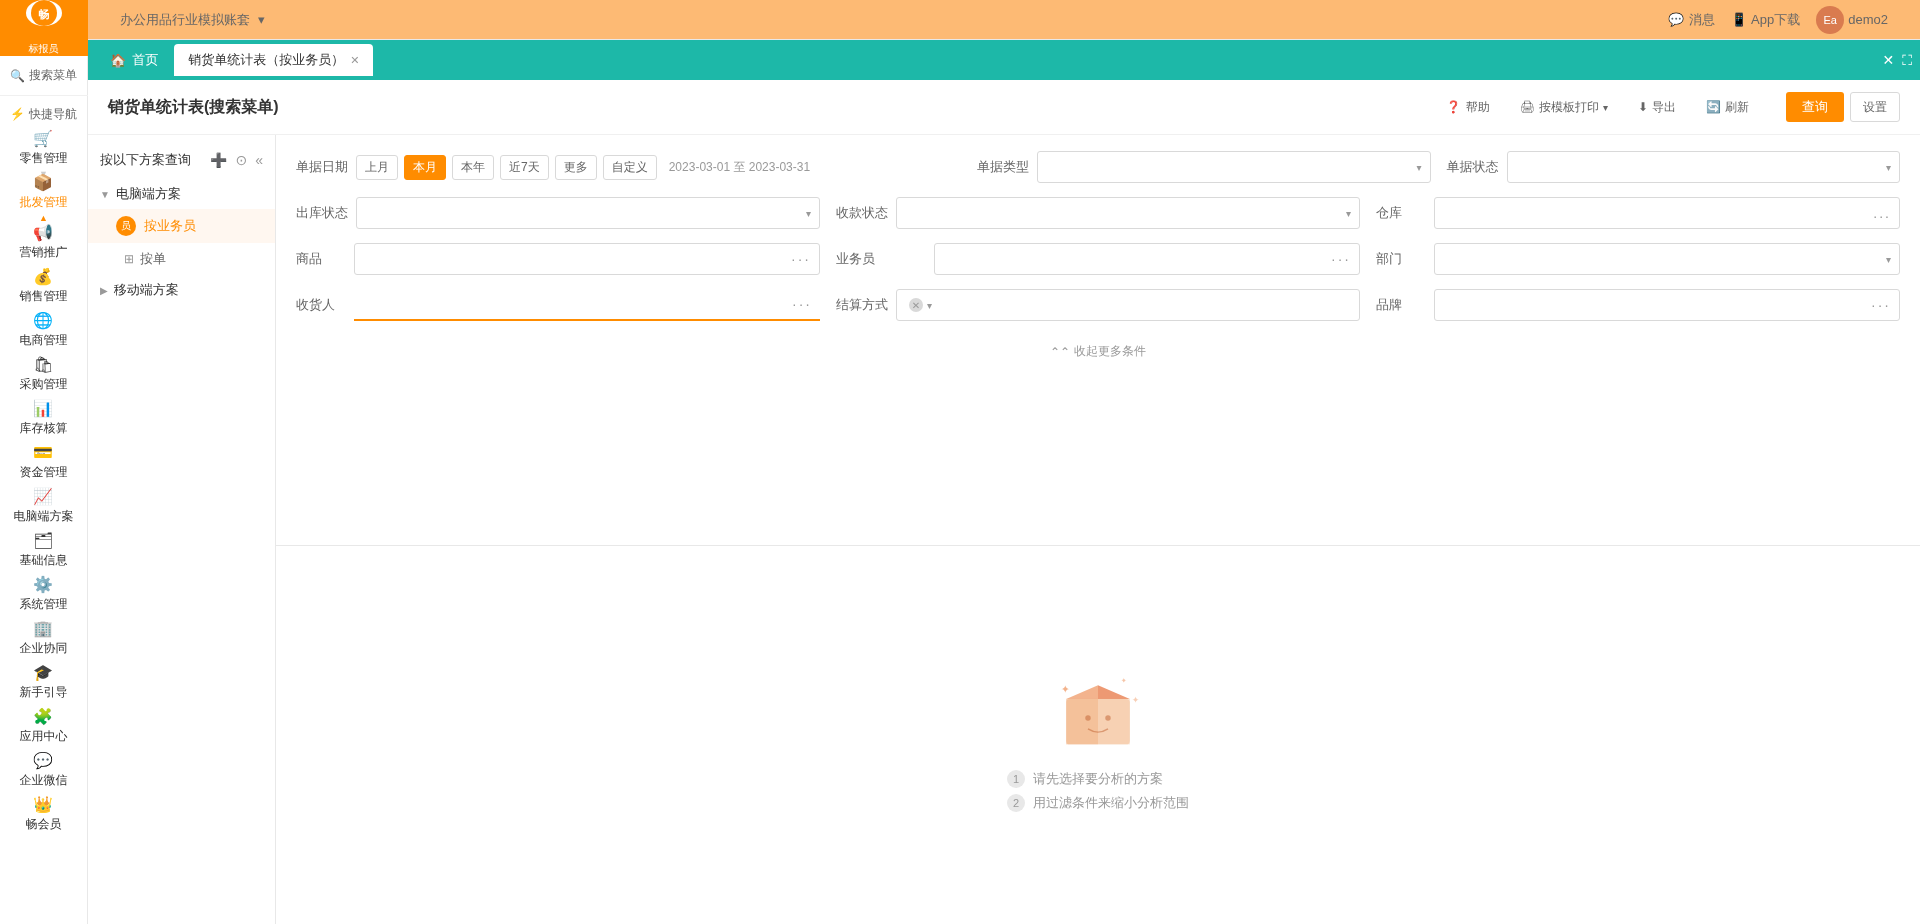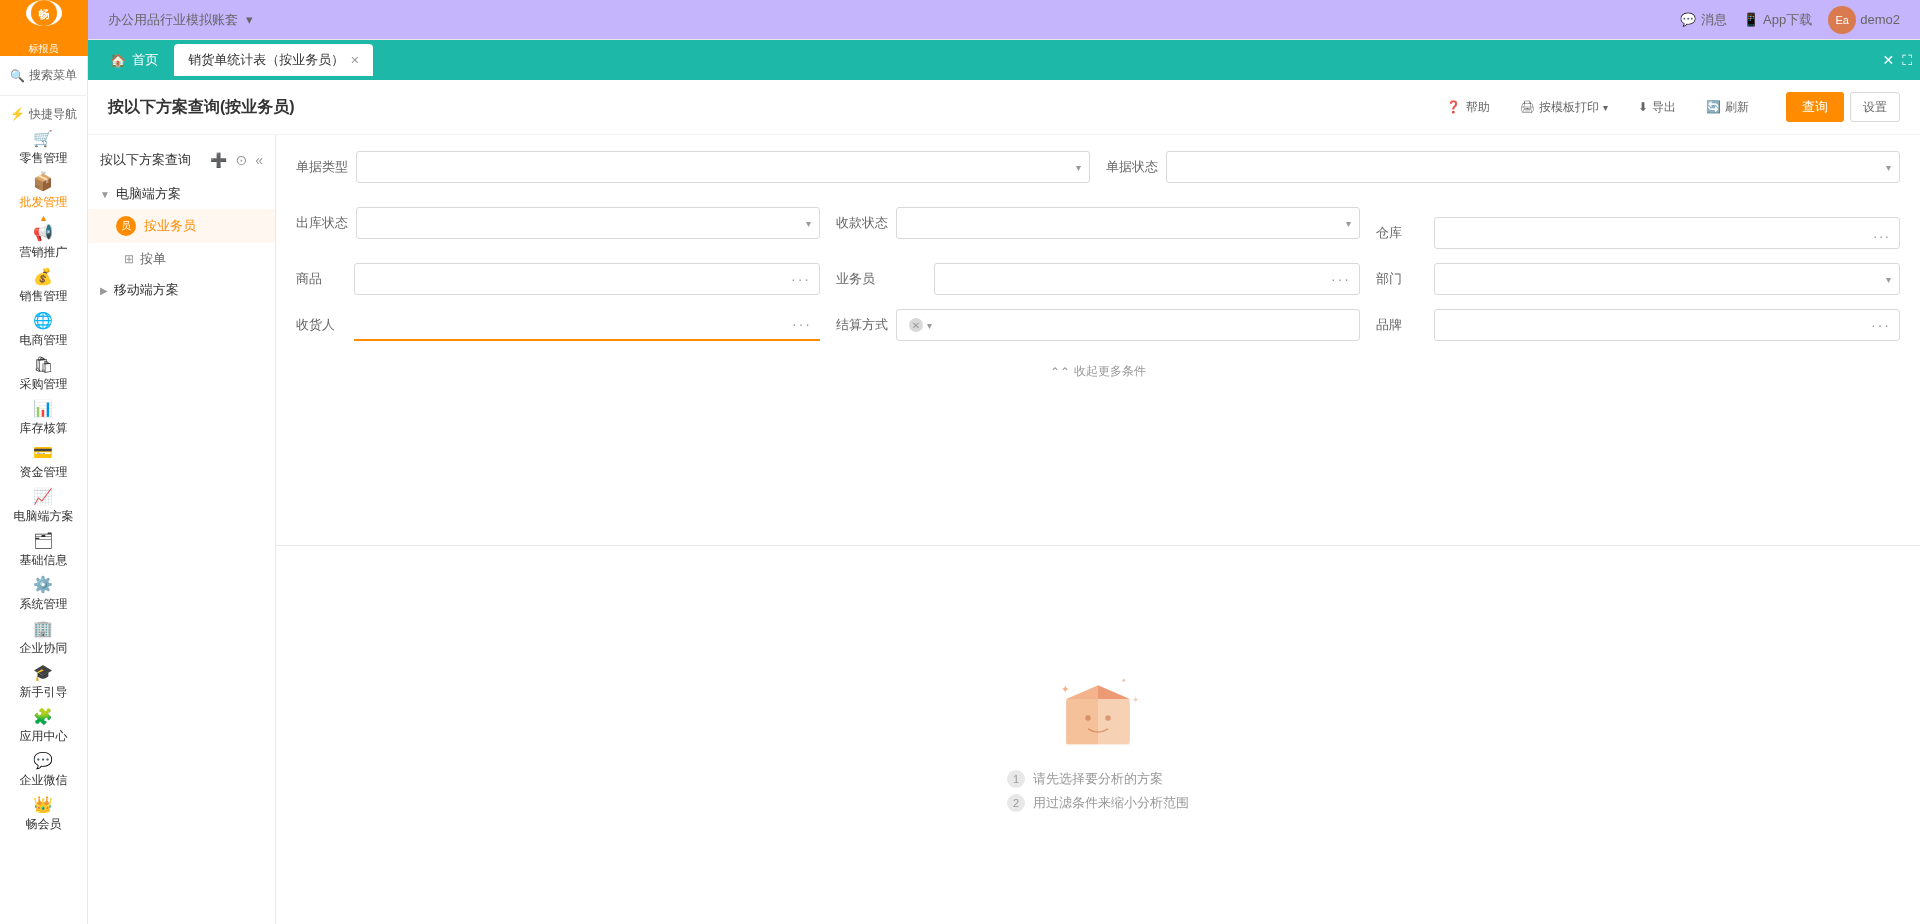--- a/index.html
+++ b/index.html
@@ -15,21 +15,21 @@
     .sidebar-search { width: 88px; height: 40px; display: flex; align-items: center; justify-content: center; color: #666; font-size: 12px; cursor: pointer; border-bottom: 1px solid #f0f0f0; gap: 4px; }
     .sidebar-nav-label { width: 88px; height: 36px; display: flex; align-items: center; justify-content: center; color: #666; font-size: 12px; cursor: pointer; gap: 4px; }
     .sidebar-item { width: 88px; height: 44px; display: flex; flex-direction: column; align-items: center; justify-content: center; cursor: pointer; color: #333; font-size: 12px; gap: 2px; }
     .sidebar-item.active { color: #ff8c00; }
     .sidebar-item-icon { font-size: 16px; }
 
     
     .main { flex: 1; display: flex; flex-direction: column; overflow: hidden; }
 
     
-    .topbar { height: 40px; background: #c4b5fd; border-bottom: 1px solid #e8e8e8; display: flex; align-items: center; justify-content: space-between; padding: 0 20px; }
+    .topbar { height: 40px; background: #fdba74; border-bottom: 1px solid #e8e8e8; display: flex; align-items: center; justify-content: space-between; padding: 0 32px; }
     .topbar-left { display: flex; align-items: center; gap: 8px; }
     .topbar-title { color: #666; font-size: 13px; }
     .topbar-dropdown { font-size: 13px; color: #666; cursor: pointer; display: flex; align-items: center; gap: 4px; }
     .topbar-right { display: flex; align-items: center; gap: 16px; color: #666; font-size: 13px; }
     .topbar-right-item { display: flex; align-items: center; gap: 4px; cursor: pointer; }
     .avatar { width: 28px; height: 28px; border-radius: 50%; background: #d97b4f; display: flex; align-items: center; justify-content: center; color: #fff; font-size: 11px; overflow: hidden; }
 
     
     .tabbar { height: 40px; background: #1db8a8; display: flex; align-items: center; padding: 0 8px; gap: 2px; }
     .tab { height: 32px; padding: 0 14px; border-radius: 4px 4px 0 0; display: flex; align-items: center; gap: 6px; cursor: pointer; font-size: 13px; color: #fff; background: transparent; }
@@ -224,21 +224,21 @@
     </div>
     <div class="tab-maximize">
       <span style="cursor:pointer;">✕</span>
       <span style="cursor:pointer;">⛶</span>
     </div>
   </div>
 
   <div class="content">
 
     <div class="page-header">
-      <span class="page-title">按以下方案查询(按业务员)</span>
+      <span class="page-title">销货单统计表(搜索菜单)</span>
       <div class="page-header-actions">
         <div class="header-action-btn">
           <span>❓</span>
           <span>帮助</span>
         </div>
         <div class="header-action-btn">
           <span>🖨</span>
           <span>按模板打印</span>
           <span style="font-size:10px;">▾</span>
         </div>
@@ -293,20 +293,32 @@
             </div>
           </div>
         </div>
       </div>
 
       <div style="flex:1;display:flex;flex-direction:column;overflow:hidden;">
 
         <div class="filter-form">
 
           <div class="filter-row">
+            <div class="filter-field" style="flex:2.2;">
+              <span class="filter-label">单据日期</span>
+              <div class="date-group">
+                <button class="date-btn">上月</button>
+                <button class="date-btn active">本月</button>
+                <button class="date-btn">本年</button>
+                <button class="date-btn">近7天</button>
+                <button class="date-btn">更多</button>
+                <button class="date-btn">自定义</button>
+                <span class="date-range-text">2023-03-01 至 2023-03-31</span>
+              </div>
+            </div>
             <div class="filter-field" style="flex:1.5;">
               <span class="filter-label">单据类型</span>
               <div class="filter-control" style="flex:1;">
                 <span class="filter-control-placeholder"></span>
                 <span class="filter-control-arrow">▾</span>
               </div>
             </div>
             <div class="filter-field" style="flex:1.5;">
               <span class="filter-label">单据状态</span>
               <div class="filter-control" style="flex:1;">
@@ -324,21 +336,21 @@
                 <span class="filter-control-arrow">▾</span>
               </div>
             </div>
             <div class="filter-field" style="flex:1;">
               <span class="filter-label">收款状态</span>
               <div class="filter-control" style="flex:1;">
                 <span class="filter-control-placeholder"></span>
                 <span class="filter-control-arrow">▾</span>
               </div>
             </div>
-            <div class="filter-field" style="flex:1;margin-top:20px;">
+            <div class="filter-field" style="flex:1;">
               <span class="filter-label">仓库</span>
               <div class="filter-control" style="flex:1;">
                 <span class="filter-control-placeholder"></span>
                 <span class="filter-control-dots">...</span>
               </div>
             </div>
           </div>
 
           <div class="filter-row">
             <div class="filter-field" style="flex:1;">

